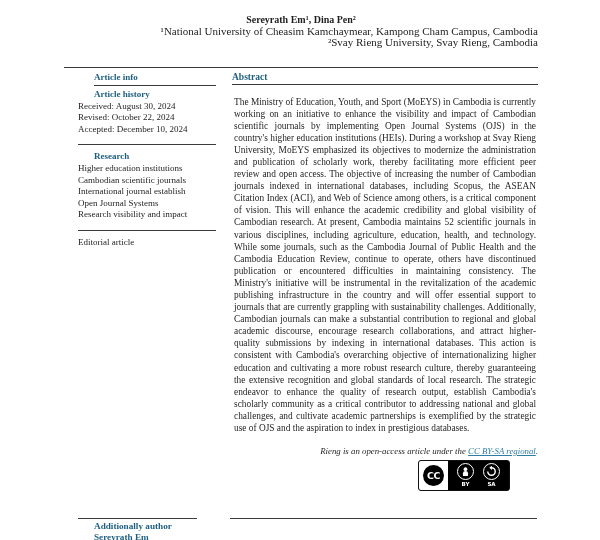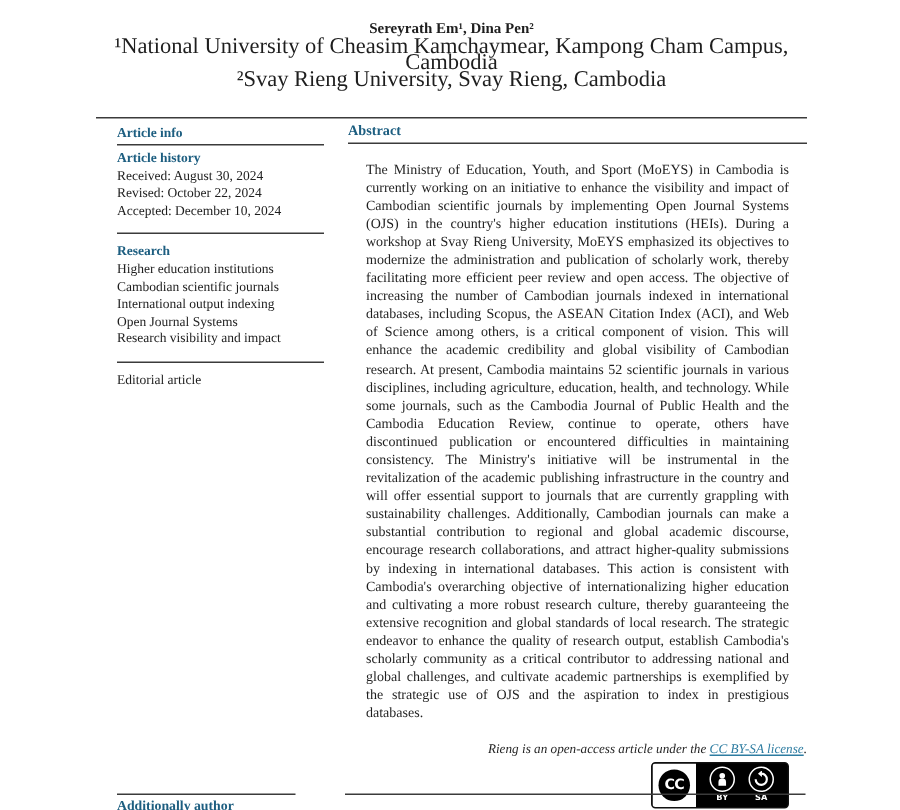--- a/index.html
+++ b/index.html
@@ -1,35 +1,35 @@
 <!DOCTYPE html>
 <html><head>
 <meta charset="utf-8">
 <style>
   html,body{margin:0;padding:0;background:#ffffff;}
   body{width:600px;height:540px;overflow:hidden;font-family:"Liberation Serif",serif;color:#1e1e1e;}
   .page{padding:0 62px 0 64px;box-sizing:border-box;width:600px;}
   
   .authors{margin-top:14px;text-align:center;font-weight:bold;font-size:10px;line-height:11.5px;}
-  .affil{text-align:center;font-size:15px;line-height:11px;}
+  .affil{text-align:right;font-size:11px;line-height:11px;}
   .top-rule{border-top:1.6px solid #3b3b3b;margin-top:19px;}
   
   .columns{display:flex;padding-top:4px;height:450px;box-sizing:border-box;}
   .sidebar{width:152px;padding-left:14px;box-sizing:border-box;font-size:9px;line-height:11.6px;}
-  .side-h{color:#1d5e80;font-weight:bold;}
+  .side-h{color:#1d5e80;font-weight:bold;margin-left:16px;}
   .underlined{border-bottom:1.2px solid #3b3b3b;padding-bottom:2px;margin-bottom:3px;}
   .side-rule{border-top:1.2px solid #3b3b3b;margin:9px 0 6px 0;}
   .main{flex:1;margin-left:16px;}
   .abs-h{color:#1d5e80;font-weight:bold;font-size:9.5px;border-bottom:1.2px solid #3b3b3b;padding-bottom:2px;margin-bottom:11px;}
-  .abs-text{margin:12px;font-size:9.35px;line-height:12.1px;text-align:justify;color:#1f1f1f;}
+  .abs-text{margin:2px;font-size:9.35px;line-height:12.1px;text-align:justify;color:#1f1f1f;}
   
   .license-line{margin-top:12px;text-align:right;font-style:italic;font-size:8.8px;line-height:10px;}
   .license-link{color:#2d7ca1;text-decoration:underline;cursor:pointer;}
   
-  .cc-badge{margin:4px 12px 0 auto;width:92px;height:31px;display:flex;border:1.5px solid #111;border-radius:3px;overflow:hidden;box-sizing:border-box;background:#000;}
+  .cc-badge{margin:4px 28px 0 auto;width:92px;height:31px;display:flex;border:1.5px solid #111;border-radius:3px;overflow:hidden;box-sizing:border-box;background:#000;}
   .cc-left{width:29px;background:#fff;display:flex;align-items:center;justify-content:center;}
   .cc-circle{width:21px;height:21px;border-radius:50%;background:#000;color:#fff;font-weight:bold;font-size:9.5px;letter-spacing:-0.5px;display:flex;align-items:center;justify-content:center;font-family:"DejaVu Sans",sans-serif;}
   .cc-right{flex:1;background:#000;display:flex;align-items:flex-start;justify-content:space-evenly;padding-top:2px;}
   .cc-item{display:flex;flex-direction:column;align-items:center;}
   .cc-icon-circle{width:17px;height:17px;border:1.5px solid #fff;border-radius:50%;box-sizing:border-box;display:flex;align-items:center;justify-content:center;}
   .cc-label{color:#fff;font-size:5.5px;font-weight:bold;font-family:"DejaVu Sans",sans-serif;margin-top:1px;}
   
   .footer-rules{display:flex;}
   .fr-left{width:119px;margin-left:14px;border-top:1.2px solid #3b3b3b;}
   .fr-right{width:307px;margin-left:33px;border-top:1.2px solid #3b3b3b;}
@@ -55,35 +55,35 @@
       <div class="side-h">Article history</div>
       <div>Received: August 30, 2024</div>
       <div>Revised: October 22, 2024</div>
       <div>Accepted: December 10, 2024</div>
 
       <div class="side-rule"></div>
 
       <div class="side-h">Research</div>
       <div>Higher education institutions</div>
       <div>Cambodian scientific journals</div>
-      <div>International output indexing</div>
+      <div>International journal establish</div>
       <div>Open Journal Systems</div>
       <div>Research visibility and impact</div>
 
       <div class="side-rule"></div>
 
       <div>Editorial article</div>
     </aside>
 
     <main class="main">
       <div class="abs-h">Abstract</div>
       <p class="abs-text">The Ministry of Education, Youth, and Sport (MoEYS) in Cambodia is currently working on an initiative to enhance the visibility and impact of Cambodian scientific journals by implementing Open Journal Systems (OJS) in the country's higher education institutions (HEIs). During a workshop at Svay Rieng University, MoEYS emphasized its objectives to modernize the administration and publication of scholarly work, thereby facilitating more efficient peer review and open access. The objective of increasing the number of Cambodian journals indexed in international databases, including Scopus, the ASEAN Citation Index (ACI), and Web of Science among others, is a critical component of vision. This will enhance the academic credibility and global visibility of Cambodian research. At present, Cambodia maintains 52 scientific journals in various disciplines, including agriculture, education, health, and technology. While some journals, such as the Cambodia Journal of Public Health and the Cambodia Education Review, continue to operate, others have discontinued publication or encountered difficulties in maintaining consistency. The Ministry's initiative will be instrumental in the revitalization of the academic publishing infrastructure in the country and will offer essential support to journals that are currently grappling with sustainability challenges. Additionally, Cambodian journals can make a substantial contribution to regional and global academic discourse, encourage research collaborations, and attract higher-quality submissions by indexing in international databases. This action is consistent with Cambodia's overarching objective of internationalizing higher education and cultivating a more robust research culture, thereby guaranteeing the extensive recognition and global standards of local research. The strategic endeavor to enhance the quality of research output, establish Cambodia's scholarly community as a critical contributor to addressing national and global challenges, and cultivate academic partnerships is exemplified by the strategic use of OJS and the aspiration to index in prestigious databases.</p>
 
       <div class="license-line">
-        <span>Rieng is an open-access article under the </span><a class="license-link">CC BY-SA license</a><span>.</span>
+        <span>Rieng is an open-access article under the </span><a class="license-link">CC BY-SA regional</a><span>.</span>
       </div>
 
       <div class="cc-badge">
         <div class="cc-left">
           <div class="cc-circle">CC</div>
         </div>
         <div class="cc-right">
           <div class="cc-item">
             <div class="cc-icon-circle">
               <svg width="11" height="11" viewBox="0 0 10 10">

